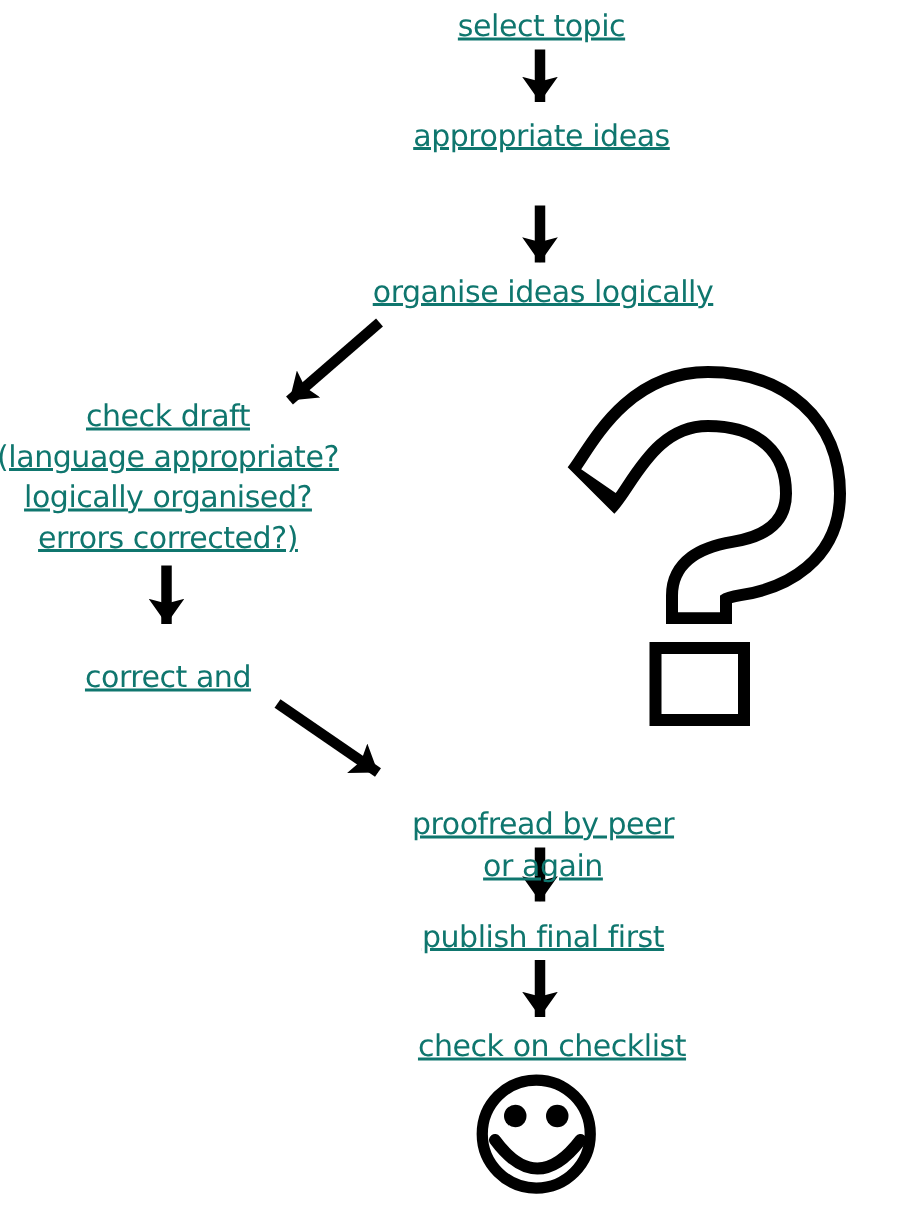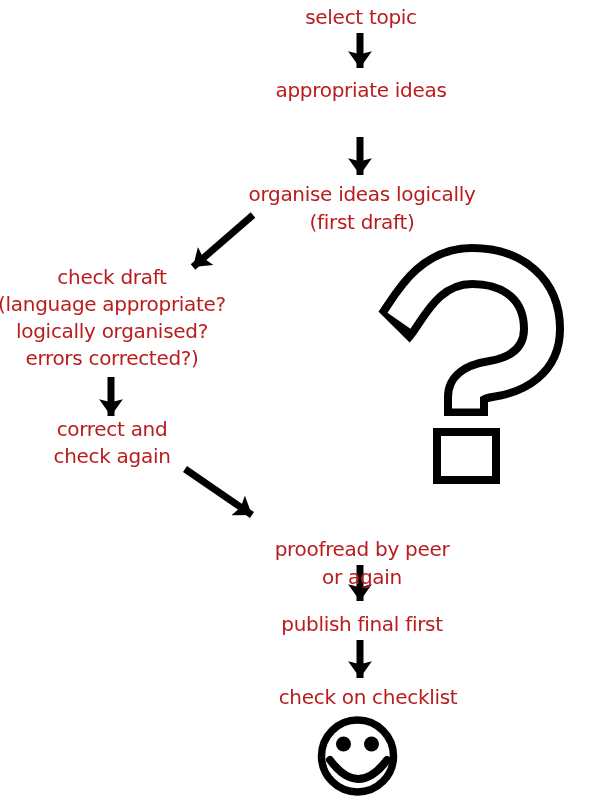--- a/index.html
+++ b/index.html
@@ -18,24 +18,25 @@
   .underlay {
     position: absolute;
     left: 0;
     top: 0;
   }
   .node {
     position: absolute;
     transform: translateX(-50%);
     text-align: center;
     white-space: nowrap;
-    color: #b91c1c;
+    color: #0f766e;
     font-size: 20px;
     line-height: 28px;
     letter-spacing: -0.3px;
+    text-decoration: underline;
   }
   .node.tight { line-height: 27px; }
   .node span { display: block; }
 </style>
 </head>
 <body>
 
 <div class="stage">
 
   <svg class="underlay" width="600" height="808" viewBox="0 0 600 808">
@@ -72,33 +73,31 @@
   <div class="node" style="left:361px; top:3px;">
     <span>select topic</span>
   </div>
 
   <div class="node" style="left:361px; top:76px;">
     <span>appropriate ideas</span>
   </div>
 
   <div class="node" style="left:362px; top:180px;">
     <span>organise ideas logically</span>
-    <span>(first draft)</span>
   </div>
 
   <div class="node tight" style="left:112px; top:264px;">
     <span>check draft</span>
     <span>(language appropriate?</span>
     <span>logically organised?</span>
     <span>errors corrected?)</span>
   </div>
 
-  <div class="node tight" style="left:112px; top:416px;">
+  <div class="node tight" style="left:112px; top:438px;">
     <span>correct and</span>
-    <span>check again</span>
   </div>
 
   <div class="node" style="left:362px; top:508px;margin-top:27px;">
     <span>proofread by peer</span>
     <span>or again</span>
   </div>
 
   <div class="node" style="left:362px; top:610px;">
     <span>publish final first</span>
   </div>

